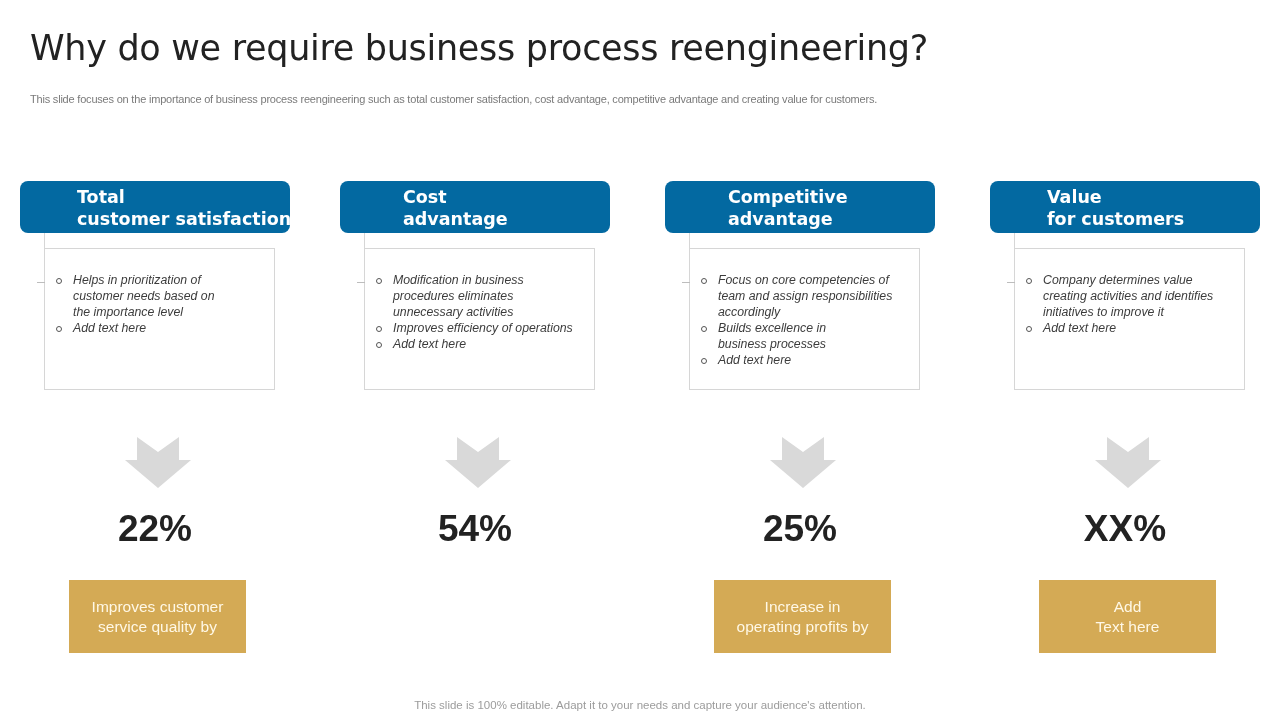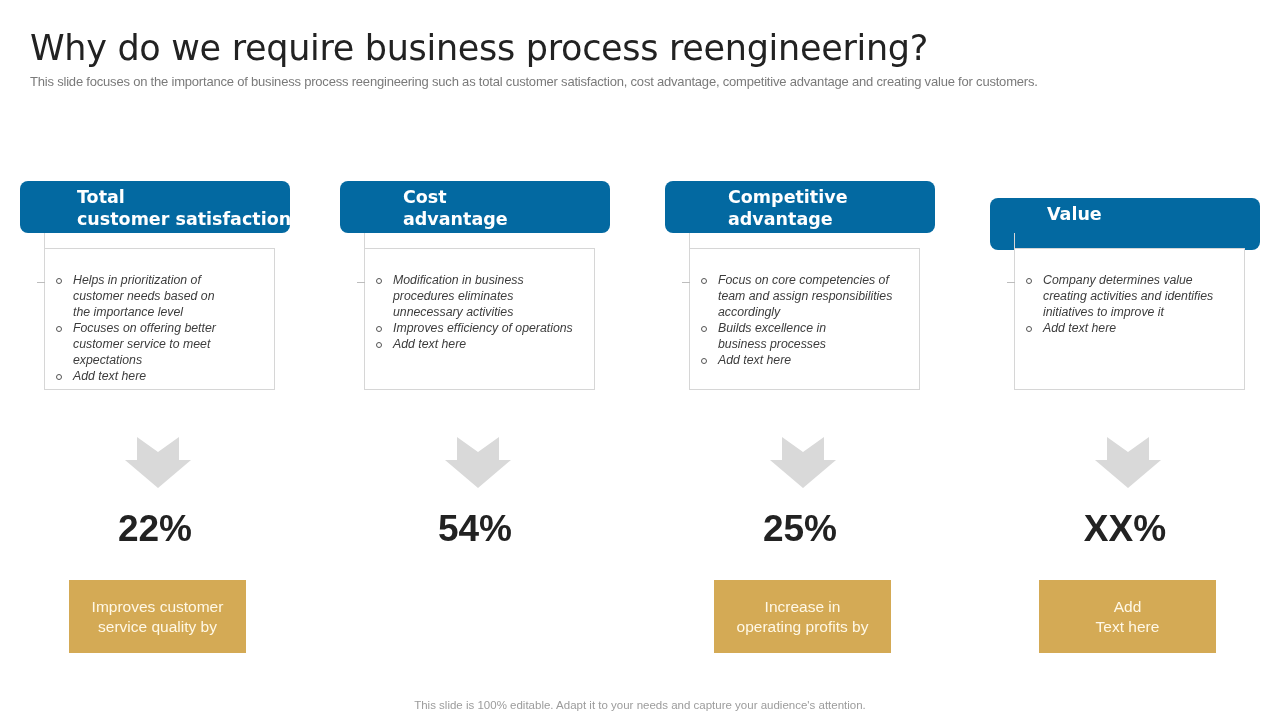--- a/index.html
+++ b/index.html
@@ -6,21 +6,21 @@
   body {
     width: 1280px; height: 720px; position: relative; overflow: hidden;
     background: #ffffff; font-family: "Liberation Sans", sans-serif;
   }
   .title {
     position: absolute; left: 30px; top: 28px;
     font-family: "DejaVu Sans", sans-serif; font-size: 35px; color: #222222;
     letter-spacing: -0.3px; white-space: nowrap;
   }
   .subtitle {
-    position: absolute; left: 30px; top: 74px; font-size: 13px; color: #7a7a7a;
+    position: absolute; left: 30px; top: 93px; font-size: 11px; color: #7a7a7a;
     white-space: nowrap; letter-spacing: -0.2px;
   }
   .footer {
     position: absolute; left: 0; width: 1280px; top: 699px; text-align: center;
     font-size: 11.5px; color: #9c9c9c;
   }
   .col { position: absolute; top: 0; width: 270px; height: 720px; }
   .header {
     position: absolute; top: 181px; left: 0; width: 270px; height: 52px;
     background: #0369a1; border-radius: 8px; color: #fff;
@@ -68,21 +68,20 @@
 <div class="col" style="left:20px;">
   <div class="header">
     <span>Total</span>
     <span>customer satisfaction</span>
   </div>
   <div class="connector"></div>
   <div class="box"></div>
   <div class="tick"></div>
   <ul class="bullets" style="width:160px;">
     <li>Helps in prioritization of customer needs based on the importance level</li>
-    <li>Focuses on offering better customer service to meet expectations</li>
     <li>Add text here</li>
   </ul>
   <svg class="arrow" viewBox="0 0 66 51">
     <polygon points="12,0 33,15 54,0 54,23 66,23 33,51 0,23 12,23" fill="#d9d9d9"></polygon>
   </svg>
   <div class="stat">22%</div>
   <div class="gold">Improves customer
 service quality by</div>
 </div>
 
@@ -120,22 +119,23 @@
   </ul>
   <svg class="arrow" viewBox="0 0 66 51">
     <polygon points="12,0 33,15 54,0 54,23 66,23 33,51 0,23 12,23" fill="#d9d9d9"></polygon>
   </svg>
   <div class="stat">25%</div>
   <div class="gold">Increase in
 operating profits by</div>
 </div>
 
 <div class="col" style="left:990px;">
-  <div class="header" style="padding-left:57px;margin-top:17px;">
+  <div class="header" style="padding-left:57px;">
     <span>Value</span>
+    <span>for customers</span>
   </div>
   <div class="connector"></div>
   <div class="box"></div>
   <div class="tick"></div>
   <ul class="bullets" style="width:205px;">
     <li>Company determines value creating activities and identifies initiatives to improve it</li>
     <li>Add text here</li>
   </ul>
   <svg class="arrow" viewBox="0 0 66 51">
     <polygon points="12,0 33,15 54,0 54,23 66,23 33,51 0,23 12,23" fill="#d9d9d9"></polygon>

